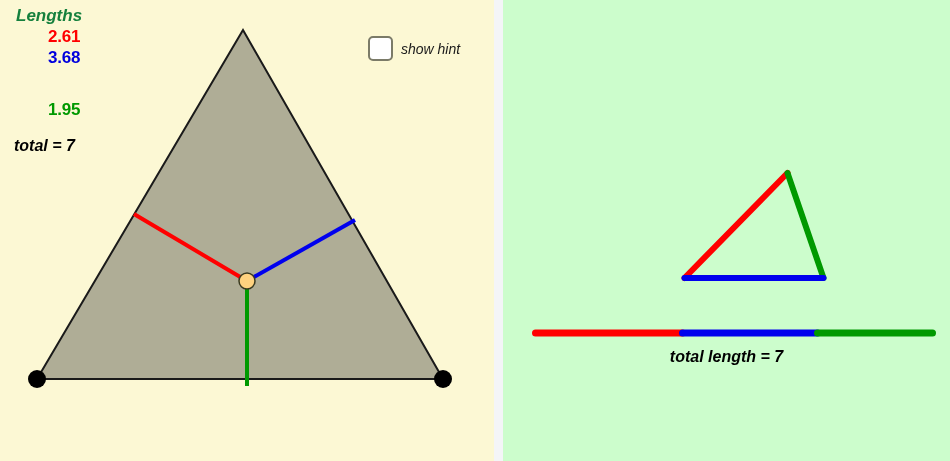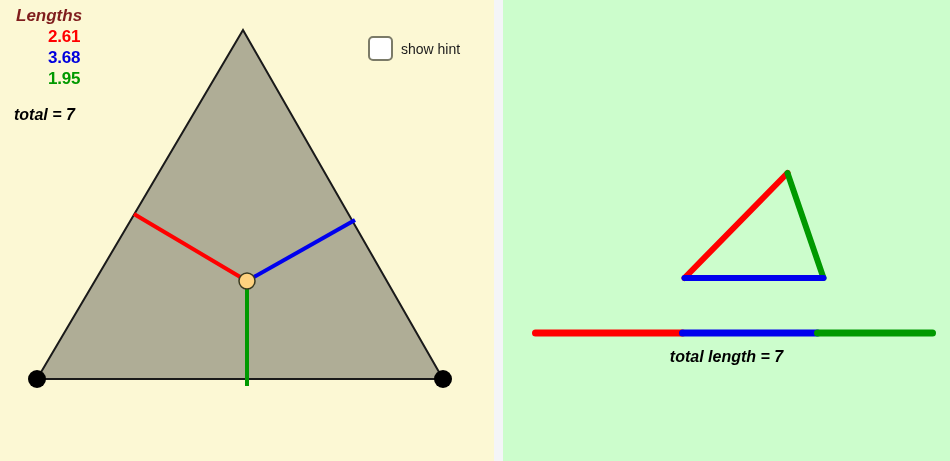--- a/index.html
+++ b/index.html
@@ -58,35 +58,35 @@
   #lengths-readout {
     position: absolute;
     left: 12px;
     top: 6px;
     width: 170px;
   }
   #lengths-title {
     font-size: 17px;
     font-weight: bold;
     font-style: italic;
-    color: #7f1d1d;
+    color: #15803d;
     line-height: 20px;
     padding-left: 4px;
   }
   .length-value {
     font-size: 17px;
     font-weight: bold;
     line-height: 21px;
     text-align: left;
     padding-left: 36px;
     letter-spacing: -0.2px;
   }
   #length-a { color: #ff0000; }
   #length-b { color: #0000dd; }
-  #length-c { color: #009900; }
+  #length-c { color: #009900; margin-top: 31px; }
   #lengths-total {
     font-size: 16px;
     font-weight: bold;
     font-style: italic;
     color: #000000;
     line-height: 22px;
     padding-left: 2px;
     padding-top: 2px;
     margin-top: 13px;
   }
@@ -106,20 +106,21 @@
     background: #ffffff;
     border: 2px solid #7b7b68;
     border-radius: 5px;
     flex: 0 0 auto;
   }
   .checkbox-label {
     margin-left: 8px;
     font-size: 14px;
     color: #1a1a1a;
     white-space: nowrap;
+    font-style: italic;
   }
 
   
   .canvas-caption {
     position: absolute;
     font-size: 16px;
     font-weight: bold;
     font-style: italic;
     color: #000000;
     white-space: nowrap;

